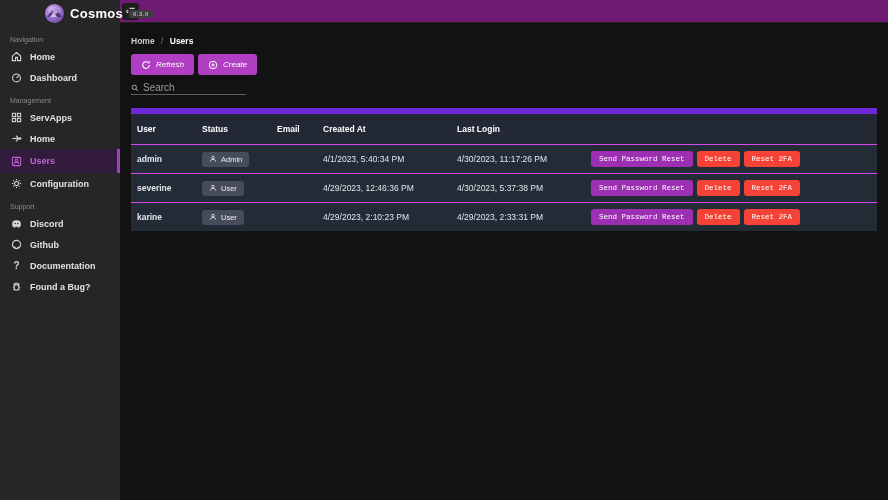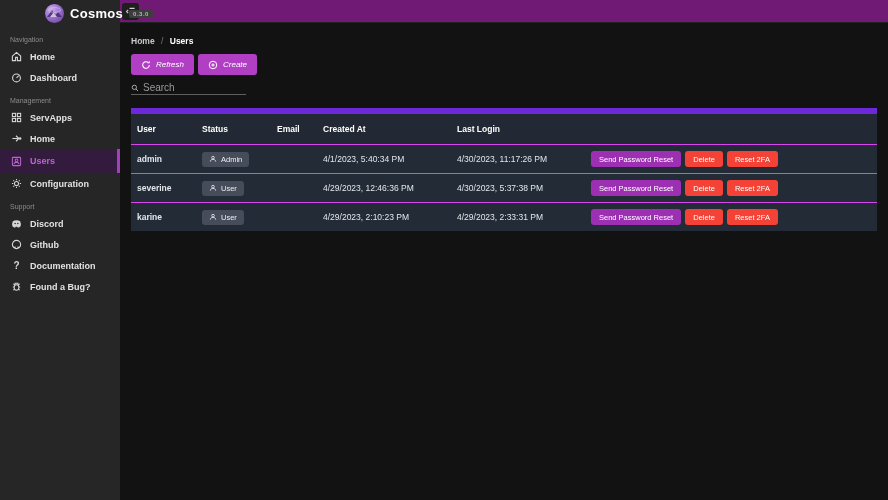--- a/index.html
+++ b/index.html
@@ -50,21 +50,21 @@
   .t-row { position:relative; height:28px; background:#232b37; margin-top:1px; }
   .t-row .cell { position:absolute; top:0; height:28px; display:flex; align-items:center; font-size:8.5px; color:#e3e7ec; }
   .c-user { left:6px; font-weight:bold; color:#ffffff; }
   .c-status { left:71px; }
   .c-email { left:146px; }
   .c-created { left:192px; }
   .c-login { left:326px; }
   .c-actions { left:460px; gap:4px; }
   .chip { display:inline-flex; align-items:center; gap:4px; background:#464c59; color:#eef0f3; border-radius:3px; padding:3px 7px; font-size:7.5px; }
   .chip svg { width:8px; height:8px; }
-  .a-btn { border:none; border-radius:3px; color:#ffffff; font-size:7.5px; height:16px; padding:0 8px; cursor:pointer; font-family:Liberation Sans, sans-serif; }
+  .a-btn { border:none; border-radius:3px; color:#ffffff; font-size:7.5px; height:16px; padding:0 8px; cursor:pointer; font-family:Liberation Mono, monospace; }
   .a-btn.purple { background:#9d2fb3; }
   .a-btn.red { background:#f44336; }
 </style>
 </head>
 <body>
 
 <div id="app">
 
   <nav id="sidebar">
     <div class="logo-row">

